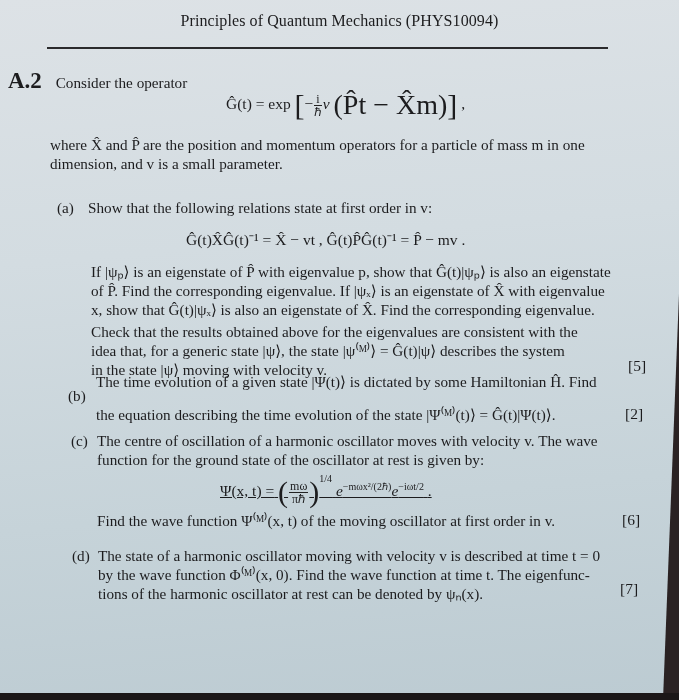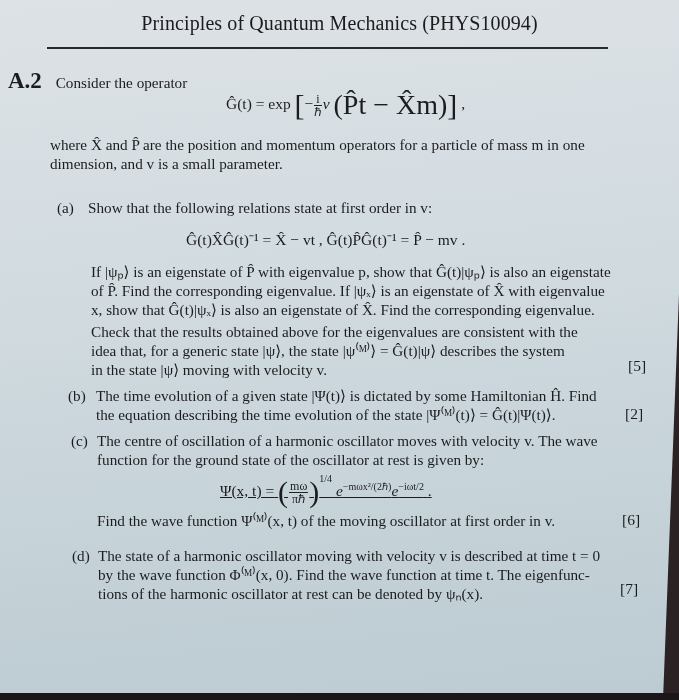--- a/index.html
+++ b/index.html
@@ -5,21 +5,21 @@
   html, body { margin: 0; padding: 0; }
   body {
     width: 679px; height: 700px; overflow: hidden; position: relative;
     background: linear-gradient(175deg, #dde2e6 0%, #d3dce1 35%, #c6d3d9 70%, #bccbd2 100%);
     font-family: "DejaVu Serif", "Liberation Serif", serif;
     color: #1c1c1e;
   }
   .page { position: absolute; left: 0; top: 0; width: 679px; height: 700px; }
   .header-title {
     position: absolute; left: 0; width: 679px; top: 12px; text-align: center;
-    font-family: "Liberation Serif", serif; font-size: 20px; letter-spacing: 0.1px;
+    font-family: "Liberation Serif", serif; font-size: 16px; letter-spacing: 0.1px;
   }
   .header-rule {
     position: absolute; left: 47px; top: 47px; width: 561px; height: 2px; background: #2a2a2c;
   }
   .t { position: absolute; font-family: "Liberation Serif", serif; font-size: 15.2px; line-height: 19px; white-space: nowrap; }
   .qnum { font-weight: bold; font-size: 23px; }
   .eq { position: absolute; font-family: "Liberation Serif", serif; font-size: 15.5px; white-space: nowrap; font-style: normal; }
   .eq i { font-style: italic; }
   .marks { position: absolute; font-family: "Liberation Serif", serif; font-size: 15.5px; }
   .dark-bottom { position: absolute; left: 0; top: 693px; width: 679px; height: 7px; background: #1b1718; }
@@ -64,21 +64,21 @@
   <div class="t" style="left:91px; top:262px;">If |ψₚ⟩ is an eigenstate of P̂ with eigenvalue p, show that Ĝ(t)|ψₚ⟩ is also an eigenstate</div>
   <div class="t" style="left:91px; top:281px;">of P̂. Find the corresponding eigenvalue. If |ψₓ⟩ is an eigenstate of X̂ with eigenvalue</div>
   <div class="t" style="left:91px; top:300px;">x, show that Ĝ(t)|ψₓ⟩ is also an eigenstate of X̂. Find the corresponding eigenvalue.</div>
 
   <div class="t" style="left:91px; top:322px;">Check that the results obtained above for the eigenvalues are consistent with the</div>
   <div class="t" style="left:91px; top:360px;">in the state |ψ⟩ moving with velocity v.</div>
   <div class="t" style="left:91px; top:341px;">idea that, for a generic state |ψ⟩, the state |ψ⁽ᴹ⁾⟩ = Ĝ(t)|ψ⟩ describes the system</div>
   <div class="marks" style="left:628px; top:357px;">[5]</div>
 
   <div class="t" style="left:68px; top:386px;">(b)</div>
-  <div class="t" style="left:96px; top:386px;">The time evolution of a given state |Ψ(t)⟩ is dictated by some Hamiltonian Ĥ. Find</div>
+  <div class="t" style="left:96px; top:372px;">The time evolution of a given state |Ψ(t)⟩ is dictated by some Hamiltonian Ĥ. Find</div>
   <div class="t" style="left:96px; top:405px;">the equation describing the time evolution of the state |Ψ⁽ᴹ⁾(t)⟩ = Ĝ(t)|Ψ(t)⟩.</div>
   <div class="marks" style="left:625px; top:405px;">[2]</div>
 
   <div class="t" style="left:71px; top:431px;">(c)</div>
   <div class="t" style="left:97px; top:431px;">The centre of oscillation of a harmonic oscillator moves with velocity v. The wave</div>
   <div class="t" style="left:97px; top:450px;">function for the ground state of the oscillator at rest is given by:</div>
 
   <div class="eq" style="left:220px; top:473px;text-decoration:underline;">
     <span>Ψ(x, t) =</span>
     <span class="big">(</span><span class="frac"><span class="num">mω</span><span>πℏ</span></span><span class="big">)</span><sup style="vertical-align:14px;">1/4</sup>

